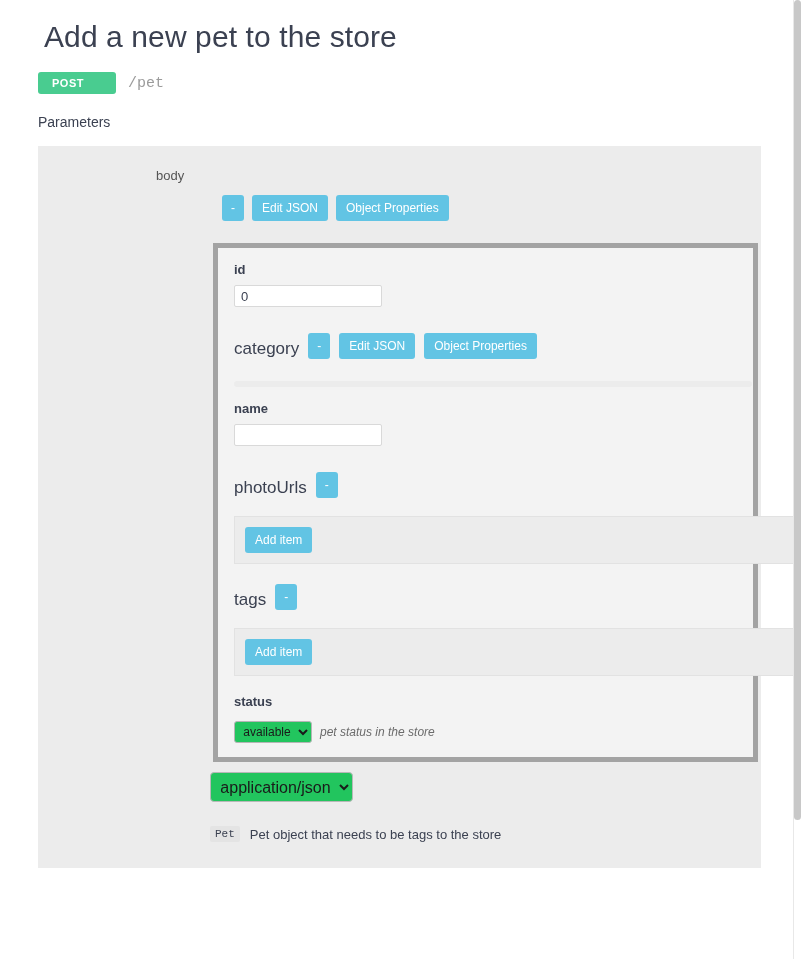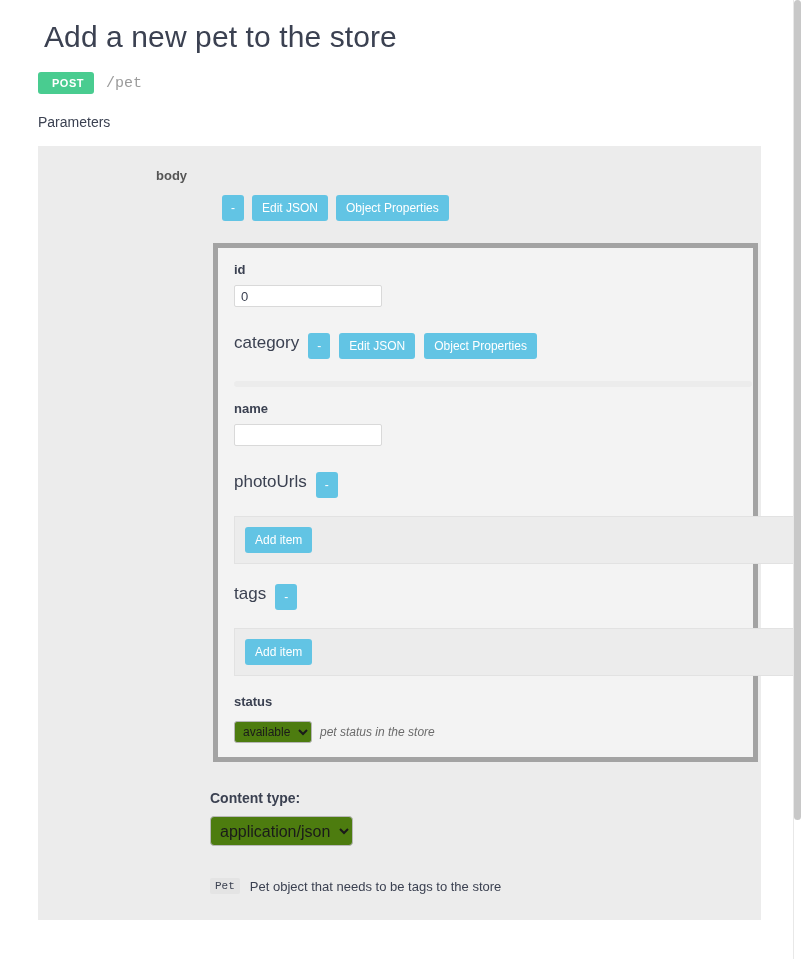--- a/index.html
+++ b/index.html
@@ -31,21 +31,21 @@
     align-items: center;
     margin-top: 18px;
   }
   .http-method {
     background: #49cc90;
     color: #ffffff;
     font-size: 11px;
     font-weight: bold;
     letter-spacing: 0.5px;
     border-radius: 3px;
-    padding: 5px 8px 5px 12px;
+    padding: 5px 30px 5px 12px;
     text-align: center;
     min-width: 36px;
   }
   .op-path {
     margin-left: 12px;
     font-size: 15px;
     color: #9b9b9b;
     font-family: "Liberation Mono", monospace;
   }
   .section-label {
@@ -55,21 +55,21 @@
   }
   .params-panel {
     margin-top: 16px;
     background: #ececec;
     padding: 22px 20px 26px 20px;
     box-sizing: border-box;
     width: 723px;
   }
   .body-label {
     font-size: 13px;
-    font-weight: bold;
+    font-weight: normal;
     color: #555;
     margin-left: 98px;
   }
   .btn-row {
     margin-top: 12px;
     margin-left: 164px;
     display: flex;
     align-items: center;
     gap: 8px;
   }
@@ -119,21 +119,21 @@
     border-radius: 2px;
     font-size: 13px;
     padding: 2px 6px;
     box-sizing: border-box;
     color: #3b4151;
     font-family: "Liberation Sans", sans-serif;
     background: #ffffff;
   }
   .row-inline {
     display: flex;
-    align-items: flex-start;
+    align-items: flex-end;
     gap: 9px;
     margin-top: 26px;
   }
   .divider {
     margin-top: 22px;
     margin-left: 4px;
     width: 518px;
     height: 6px;
     background: #ececec;
     border-radius: 3px;
@@ -163,23 +163,24 @@
     display: flex;
     align-items: center;
     gap: 8px;
   }
   .select-native {
     font-family: "Liberation Sans", sans-serif;
     font-size: 12px;
     padding: 2px 4px;
     border: 1px solid #b5b5b5;
     border-radius: 3px;
-    background: #4d7c0f;
+    background: #22c55e;
     color: #1a1a1a;
     height: 22px;
+    text-align: center;
   }
   .select-wide {
     font-size: 16px;
     height: 30px;
     padding: 3px 5px;
     border-radius: 4px;
     border: 1px solid #b8b8b8;
   }
   .hint-text {
     font-size: 12px;
@@ -191,21 +192,21 @@
     margin-left: 152px;
     font-size: 14px;
     font-weight: bold;
     color: #3b4151;
   }
   .content-type-select-wrap {
     margin-top: 10px;
     margin-left: 152px;
   }
   .desc-row {
-    margin-top: 32px;
+    margin-top: 24px;
     margin-left: 152px;
     display: flex;
     align-items: center;
     gap: 10px;
   }
   .code-chip {
     font-family: "Liberation Mono", monospace;
     font-size: 11px;
     background: #e4e4e4;
     color: #3b4151;
@@ -306,21 +307,20 @@
               <option>available</option>
               <option>pending</option>
               <option>sold</option>
             </select>
             <span class="hint-text">pet status in the store</span>
           </div>
         </div>
 
       </div>
 
-      <div class="content-type-label">Content type:</div>
       <div class="content-type-select-wrap">
         <select class="select-native select-wide">
           <option>application/json</option>
           <option>application/xml</option>
         </select>
       </div>
 
       <div class="desc-row">
         <span class="code-chip">Pet</span>
         <span class="desc-text">Pet object that needs to be tags to the store</span>

